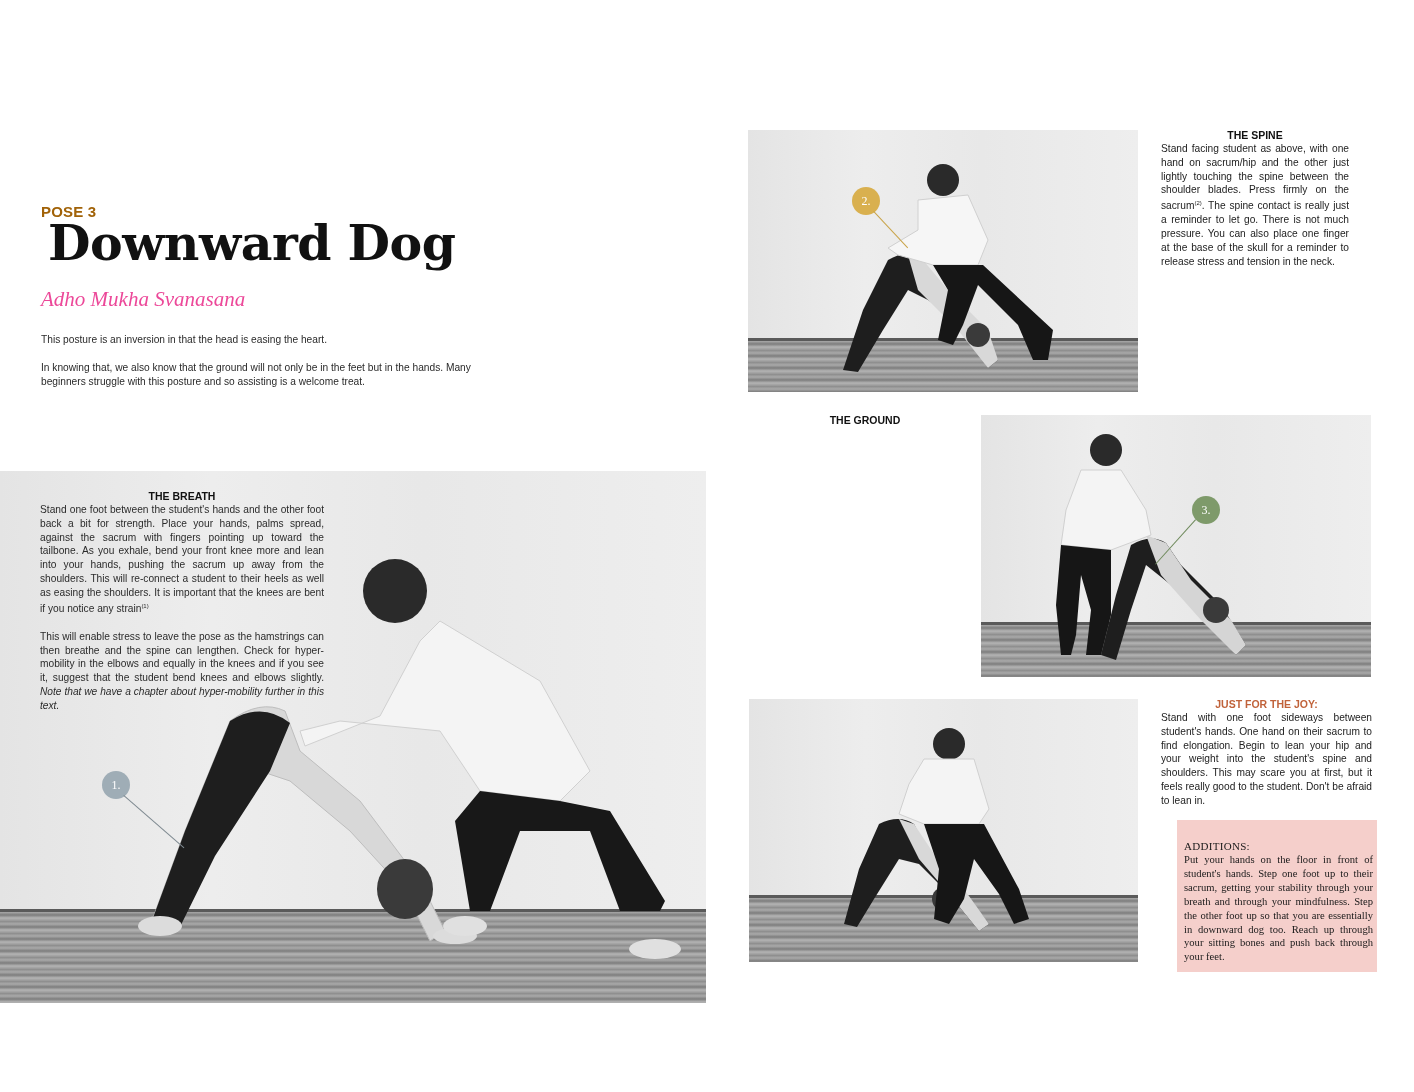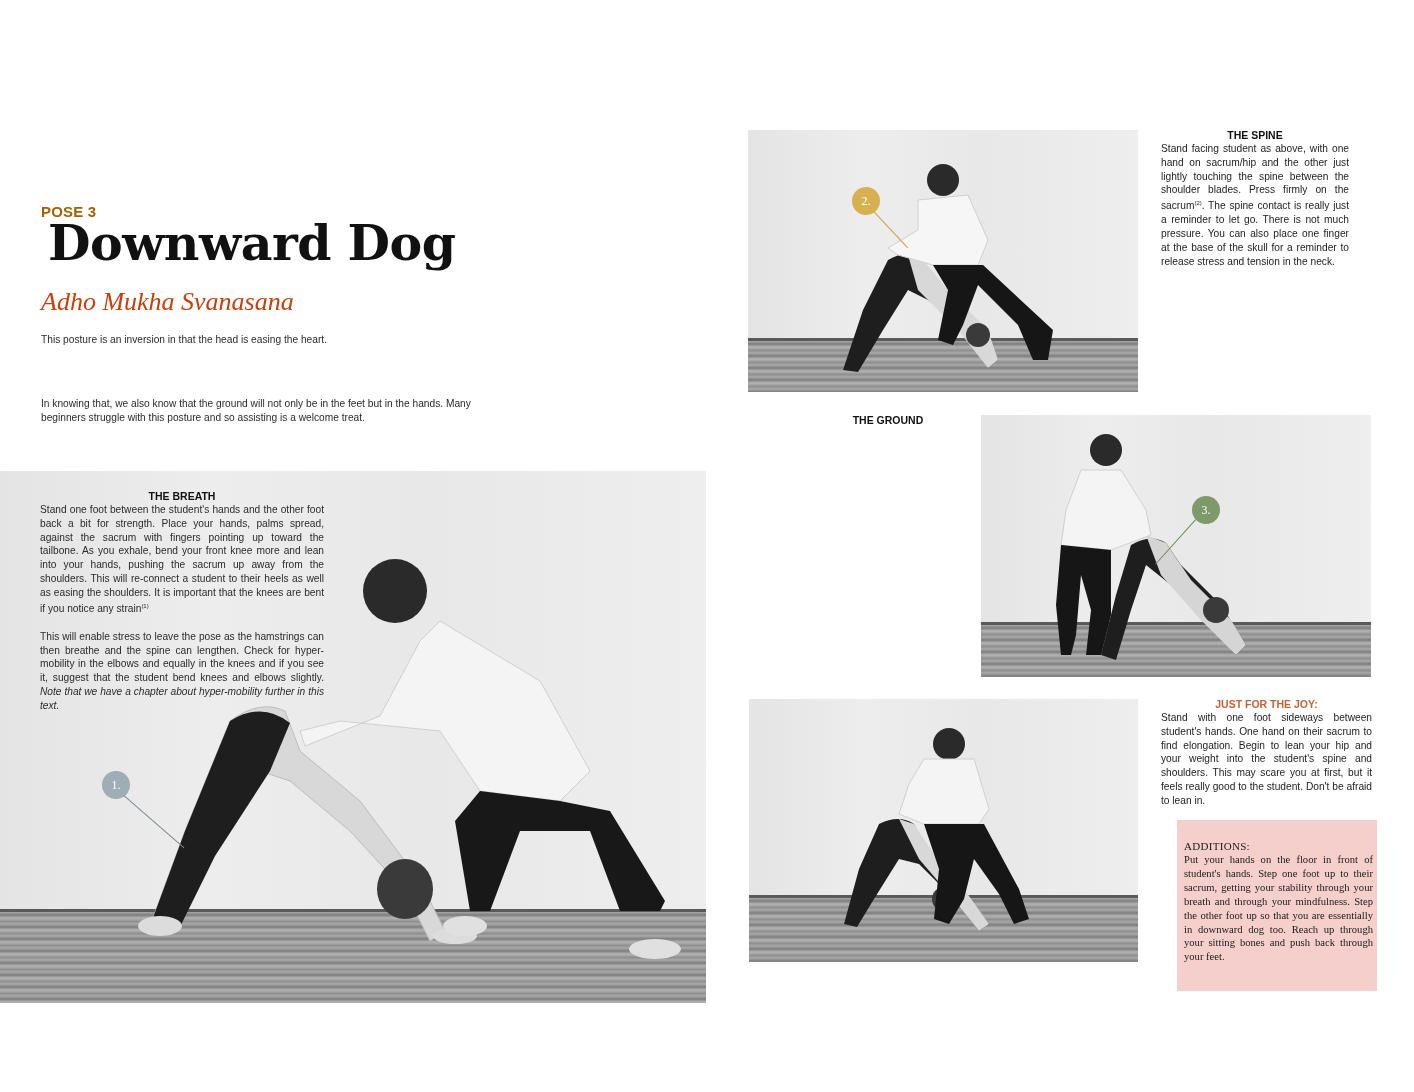--- a/index.html
+++ b/index.html
@@ -4,24 +4,24 @@
   <style>
     * { margin: 0; padding: 0; box-sizing: border-box; }
     html, body { width: 1414px; height: 1092px; background: #ffffff; overflow: hidden; }
     body { position: relative; font-family: "Liberation Sans", sans-serif; color: #1a1a1a; }
 
     .abs { position: absolute; }
 
     
     .pose-label { left: 41px; top: 203px; font-size: 15px; font-weight: bold; color: #a16207; letter-spacing: 0.2px; }
     .title { left: 48px; top: 214px; font-family: "DejaVu Serif", serif; font-weight: bold; font-size: 49px; color: #111; letter-spacing: -0.5px; line-height: 1.2; }
-    .subtitle { left: 41px; top: 287px; font-family: "Liberation Serif", serif; font-style: italic; font-size: 26px; color: #c2410c; }
+    .subtitle { left: 41px; top: 287px; font-family: "Liberation Serif", serif; font-style: italic; font-size: 21px; color: #ec4899; }
     .intro { left: 41px; width: 440px; font-size: 10.2px; color: #2a2a2a; line-height: 14px; }
     .intro1 { top: 333px; }
-    .intro2 { top: 361px; margin-top: 36px; }
+    .intro2 { top: 361px; }
 
     
     .photo { overflow: hidden; background: #e9e9e9; }
     .photo .wall { position: absolute; left: 0; right: 0; top: 0; background: linear-gradient(90deg, #e4e4e4 0%, #ededed 30%, #e8e8e8 60%, #eeeeee 100%); }
     .photo .floor { position: absolute; left: 0; right: 0; bottom: 0;
       background: repeating-linear-gradient(180deg, #8a8a8a 0px, #a9a9a9 3px, #7d7d7d 6px, #b4b4b4 9px, #969696 12px); }
     .photo .floor::before { content: ""; position: absolute; left: 0; right: 0; top: 0; height: 3px; background: #5a5a5a; }
     .photo svg { position: absolute; left: 0; top: 0; }
 
     .photo-main { left: 0; top: 471px; width: 706px; height: 532px; }
@@ -38,25 +38,25 @@
 
     
     .block { position: absolute; font-size: 10.2px; line-height: 13.8px; color: #222; text-align: justify; }
     .block h3 { font-size: 10.5px; font-weight: bold; color: #111; line-height: 13px; text-align: center; }
     .block p { margin: 0; }
     .block .gap { margin-top: 14px; }
     .block em { font-style: italic; }
 
     .breath { left: 40px; top: 490px; width: 284px; color: #2b2b2b; }
     .spine { left: 1161px; top: 129px; width: 188px; }
-    .ground { left: 794px; top: 414px; width: 188px; }
+    .ground { left: 771px; top: 414px; width: 188px; }
     .joy { left: 1161px; top: 698px; width: 211px; }
     .joy h3 { color: #c0623a; }
 
-    .additions { left: 1177px; top: 820px; width: 200px; height: 171px; background: #f5cfcb; padding: 19px 4px 0 7px;
+    .additions { left: 1177px; top: 820px; width: 200px; height: 152px; background: #f5cfcb; padding: 19px 4px 0 7px;
       font-family: "Liberation Serif", serif; font-size: 10.6px; line-height: 13.9px; color: #1a1a1a; text-align: justify; }
     .additions h4 { font-weight: normal; font-size: 11px; letter-spacing: 0.3px; line-height: 14px; text-align: left; }
     .additions p { }
   </style>
 </head>
 <body>
 
 <div class="abs pose-label">POSE 3</div>
 <h1 class="abs title">Downward Dog</h1>
 <div class="abs subtitle">Adho Mukha Svanasana</div>

